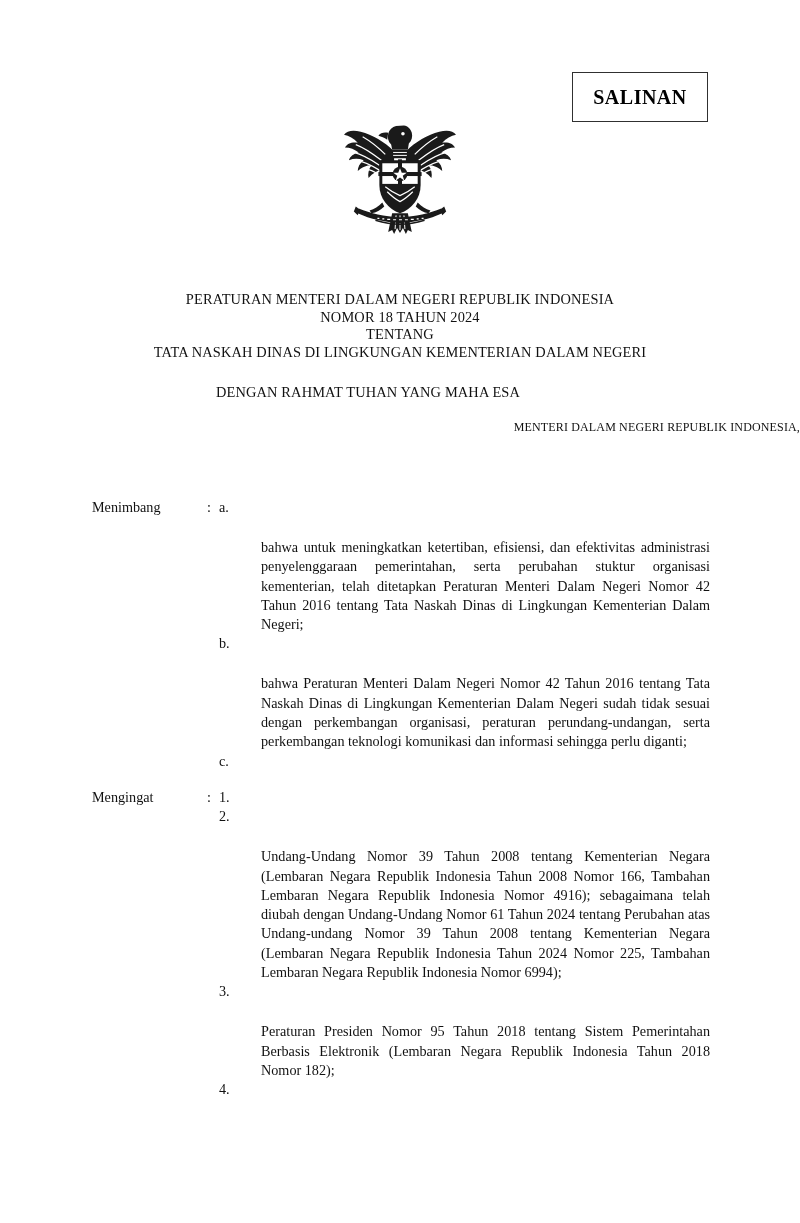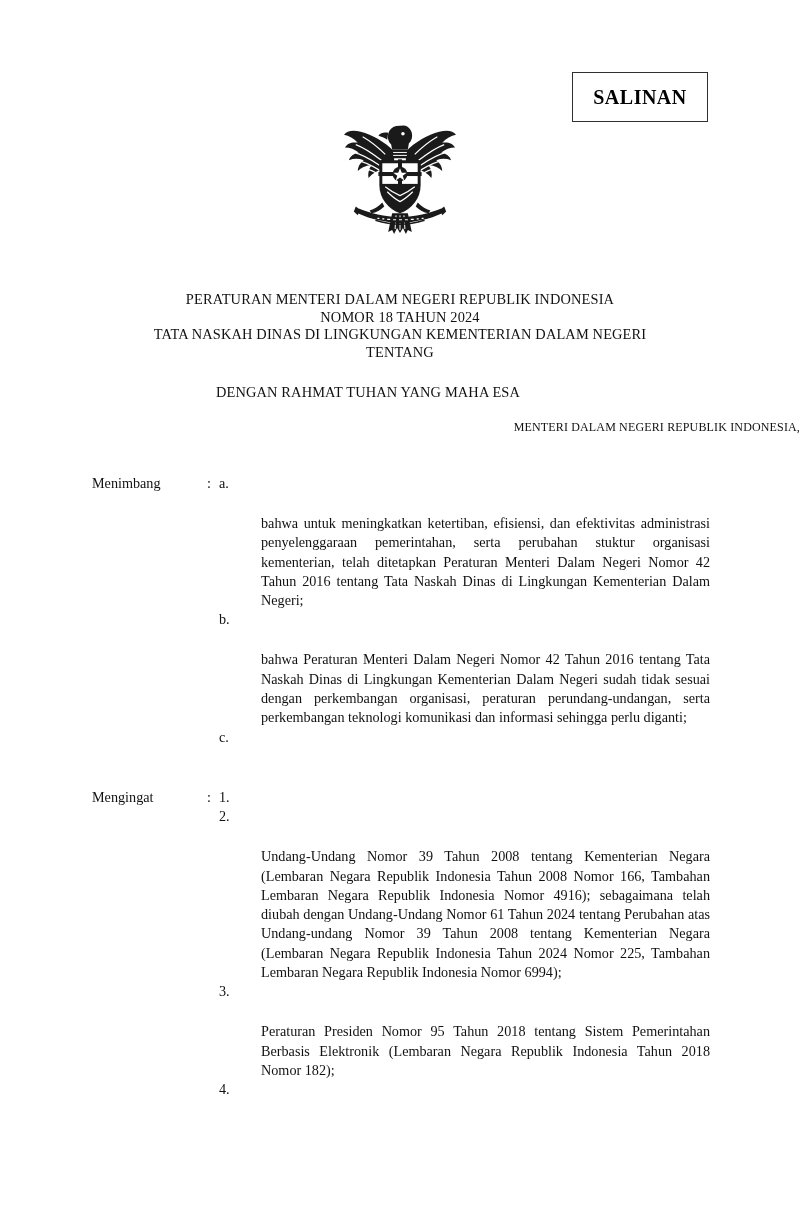--- a/index.html
+++ b/index.html
@@ -85,21 +85,21 @@
   }
 
   
   .section {
     position: absolute;
     left: 92px;
     width: 618px;
     font-size: 14.2px;
     line-height: 19.3px;
   }
-  #section-menimbang { top: 474px; }
+  #section-menimbang { top: 498px; }
   #section-mengingat { top: 788px; }
 
   .section-row {
     display: flex;
     align-items: flex-start;
   }
   .section-label {
     width: 115px;
     flex: 0 0 115px;
     white-space: nowrap;
@@ -193,22 +193,22 @@
 
         <path d="M74 196 L78 196 M84 197 L88 197 M94 198 L100 198 M106 199 L112 199 M118 199 L124 199 M130 199 L136 199 M142 198 L148 198 M154 197 L158 197 M164 196 L168 196" stroke="#ffffff" stroke-width="2.5" fill="none"></path>
         <path d="M70 200 C90 206 110 208 120 208 C130 208 150 206 170 200" stroke="#1a1a1a" stroke-width="3" fill="none"></path>
       </g>
     </svg>
   </div>
 
   <div class="title-block">
     <div class="title-line">PERATURAN MENTERI DALAM NEGERI REPUBLIK INDONESIA</div>
     <div class="title-line">NOMOR 18 TAHUN 2024</div>
+    <div class="title-line">TENTANG</div>
     <div class="title-line">TATA NASKAH DINAS DI LINGKUNGAN KEMENTERIAN DALAM NEGERI</div>
-    <div class="title-line">TENTANG</div>
   </div>
 
   <div class="subtitle-1">DENGAN RAHMAT TUHAN YANG MAHA ESA</div>
   <div class="subtitle-2">MENTERI DALAM NEGERI REPUBLIK INDONESIA,</div>
 
   <div class="section" id="section-menimbang">
     <div class="section-row">
       <div class="section-label">Menimbang</div>
       <div class="section-colon">:</div>
       <div class="item-marker">a.</div>

